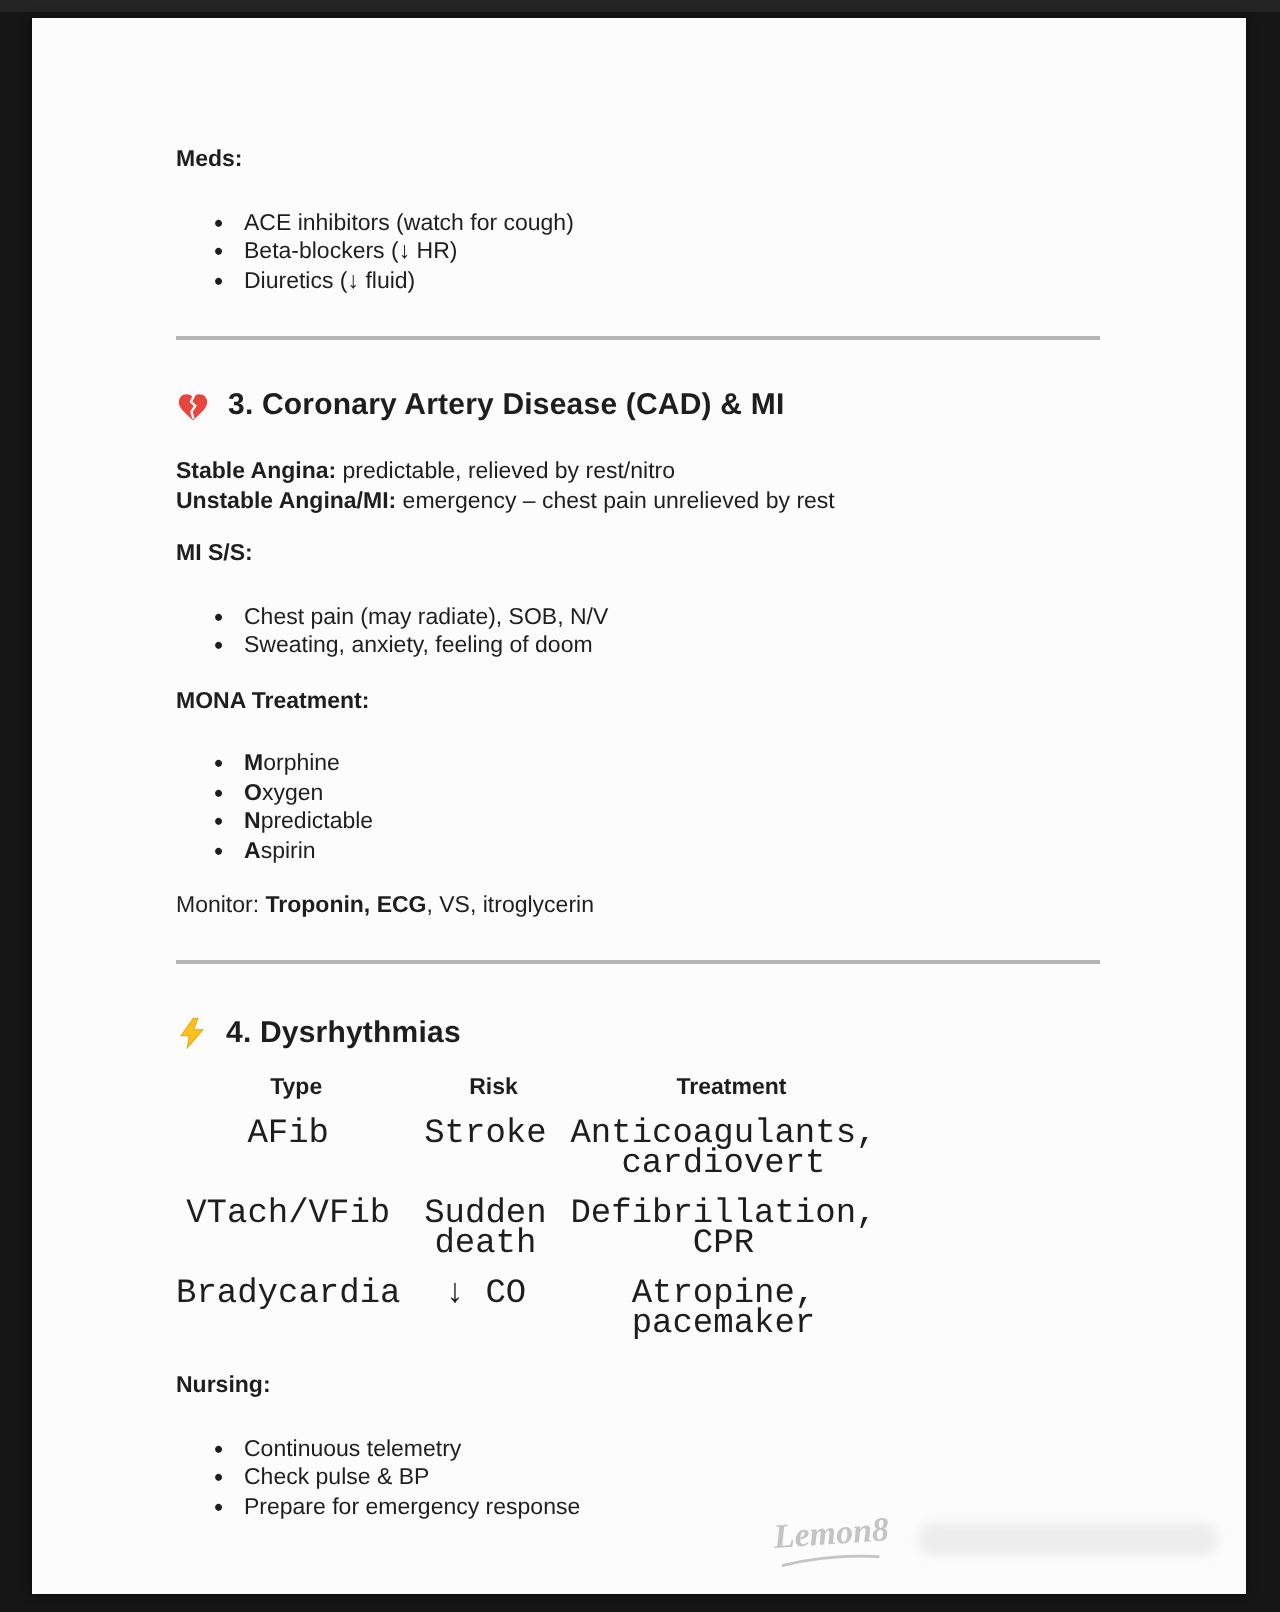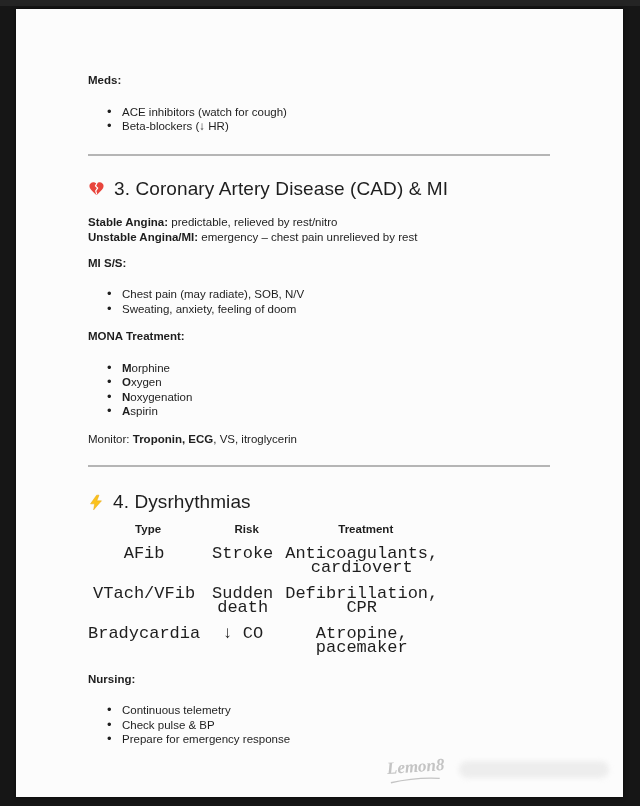--- a/index.html
+++ b/index.html
@@ -32,21 +32,21 @@
   ul.bullets li{position:relative;padding-left:34px;line-height:14.5px;}
   ul.bullets li::before{
     content:"\2022";position:absolute;left:19px;top:0;
     font-size:13px;line-height:14.5px;
   }
   hr.doc-rule{border:none;height:2px;background:var(--rule);opacity:.75;}
   .rule-1{margin-top:20px;}
   .rule-2{margin-top:19px;}
   h2.section-heading{
     display:flex;align-items:center;gap:9px;
-    font-size:19px;line-height:20px;font-weight:normal;letter-spacing:.1px;
+    font-size:15px;line-height:20px;font-weight:bold;letter-spacing:.1px;
   }
   .heading-3{margin-top:23px;}
   .heading-4{margin-top:25px;}
   .icon{display:inline-flex;flex:0 0 auto;}
   .angina-block{margin-top:16px;}
   .angina-block .body-line{line-height:15px;}
   .mi-ss-label{margin-top:11px;}
   .mona-label{margin-top:13px;}
   .monitor-line{margin-top:13px;}
   .rhythm-table{border-collapse:collapse;margin-top:10px;}
@@ -83,20 +83,21 @@
 
 <div class="top-strip"></div>
 
 <div class="page">
   <div class="content">
 
     <div class="bold-label meds-label">Meds:</div>
     <ul class="bullets">
       <li>ACE inhibitors (watch for cough)</li>
       <li>Beta-blockers (↓ HR)</li>
+      <li>Diuretics (↓ fluid)</li>
     </ul>
 
     <hr class="doc-rule rule-1">
 
     <h2 class="section-heading heading-3">
       <span class="icon">
         <svg width="17" height="17" viewBox="0 0 24 24" aria-hidden="true">
           <path fill="var(--heart)" d="M12 21.35l-1.45-1.32C5.4 15.36 2 12.28 2 8.5 2 5.42 4.42 3 7.5 3c1.74 0 3.41.81 4.5 2.09C13.09 3.81 14.76 3 16.5 3 19.58 3 22 5.42 22 8.5c0 3.78-3.4 6.86-8.55 11.54L12 21.35z"></path>
           <polyline points="13,3.4 10.6,8.3 13.6,11.3 10.9,15.3 12.3,20.2" fill="none" stroke="#ffffff" stroke-width="1.7"></polyline>
         </svg>
@@ -116,21 +117,21 @@
     <div class="bold-label mi-ss-label">MI S/S:</div>
     <ul class="bullets">
       <li>Chest pain (may radiate), SOB, N/V</li>
       <li>Sweating, anxiety, feeling of doom</li>
     </ul>
 
     <div class="bold-label mona-label">MONA Treatment:</div>
     <ul class="bullets">
       <li><b>M</b><span>orphine</span></li>
       <li><b>O</b><span>xygen</span></li>
-      <li><b>N</b><span>oxygenation</span></li>
+      <li><b>N</b><span>predictable</span></li>
       <li><b>A</b><span>spirin</span></li>
     </ul>
 
     <div class="monitor-line">
       <span>Monitor: </span><b>Troponin, ECG</b><span>, VS, itroglycerin</span>
     </div>
 
     <hr class="doc-rule rule-2">
 
     <h2 class="section-heading heading-4">

